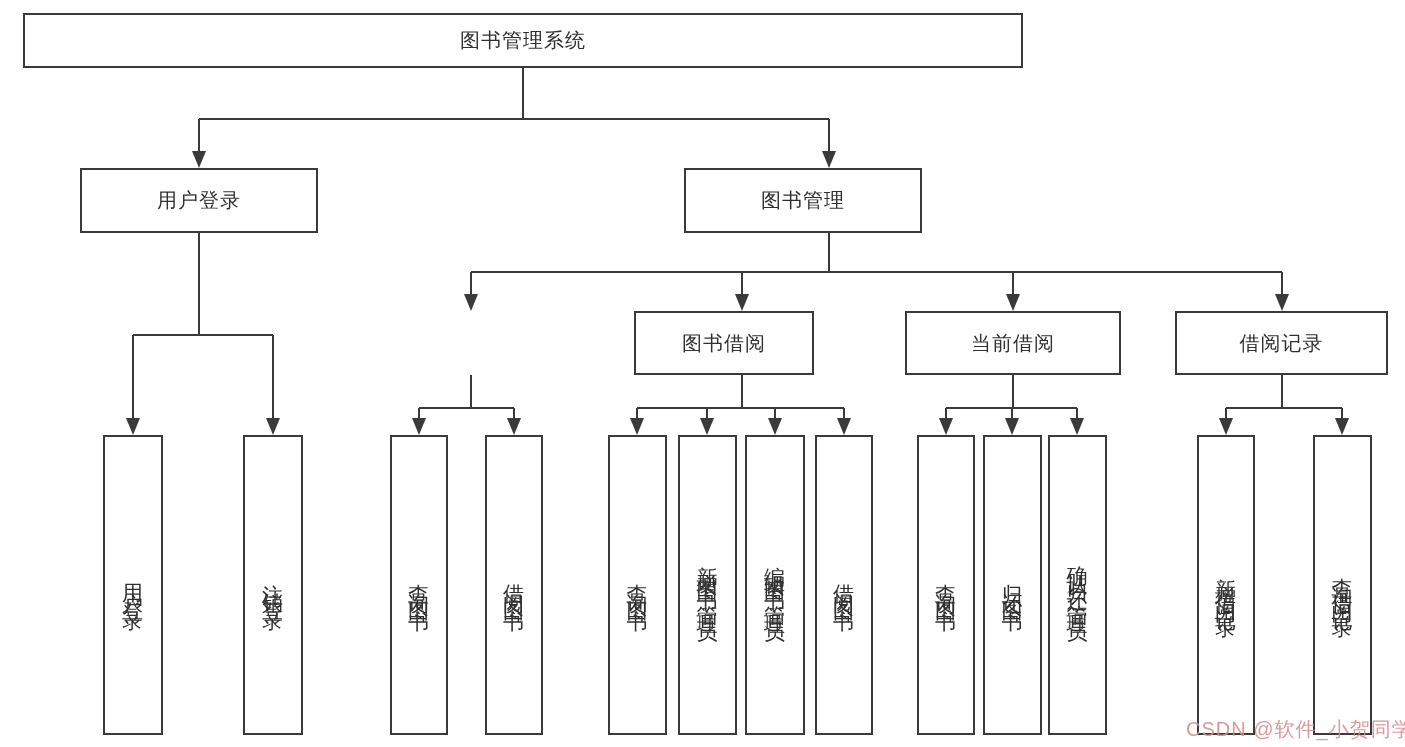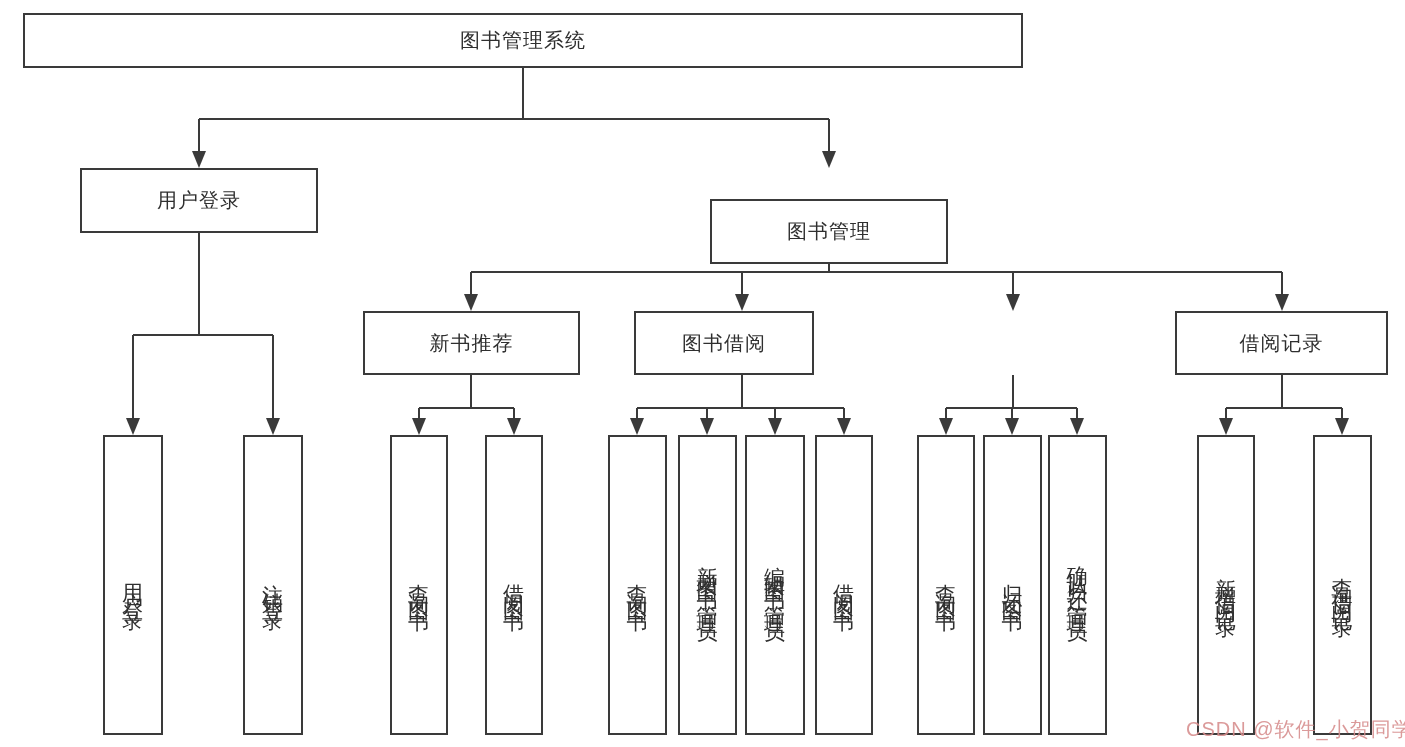--- a/index.html
+++ b/index.html
@@ -118,24 +118,24 @@
     <g>
       <path class="conn" d="M1282 375 V408 M1226 408 H1342 M1226 408 V420 M1342 408 V420"></path>
       <polygon class="arrow" points="1219,418 1233,418 1226,435"></polygon>
       <polygon class="arrow" points="1335,418 1349,418 1342,435"></polygon>
     </g>
   </svg>
 
   <div class="box" style="left:23px; top:13px; width:1000px; height:55px;">图书管理系统</div>
 
   <div class="box" style="left:80px; top:168px; width:238px; height:65px;">用户登录</div>
-  <div class="box" style="left:710px; top:168px; width:238px; height:65px;margin-top:31px;">图书管理</div>
+  <div class="box" style="left:684px; top:168px; width:238px; height:65px;">图书管理</div>
 
-  <div class="box" style="left:363px; top:311px; width:217px; height:64px;">新书推荐</div>
   <div class="box" style="left:634px; top:311px; width:180px; height:64px;">图书借阅</div>
+  <div class="box" style="left:905px; top:311px; width:216px; height:64px;">当前借阅</div>
   <div class="box" style="left:1175px; top:311px; width:213px; height:64px;">借阅记录</div>
 
   <div class="box leaf" style="left:103px; top:435px; width:60px; height:300px;">用户登录</div>
   <div class="box leaf" style="left:243px; top:435px; width:60px; height:300px;">注销登录</div>
 
   <div class="box leaf" style="left:390px; top:435px; width:58px; height:300px;">查询图书</div>
   <div class="box leaf" style="left:485px; top:435px; width:58px; height:300px;">借阅图书</div>
 
   <div class="box leaf" style="left:608px; top:435px; width:59px; height:300px;">查询图书</div>
   <div class="box leaf long" style="left:678px; top:435px; width:59px; height:300px;">新增图书（管理员）</div>

